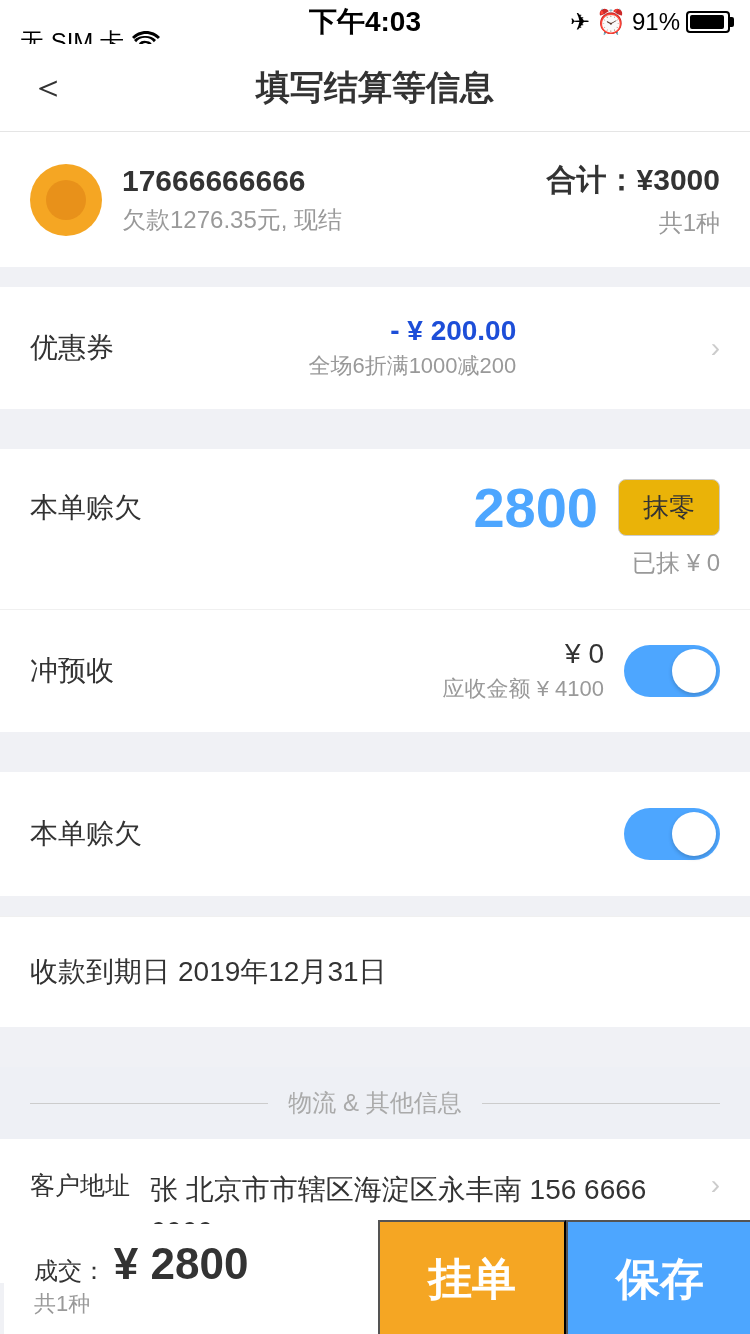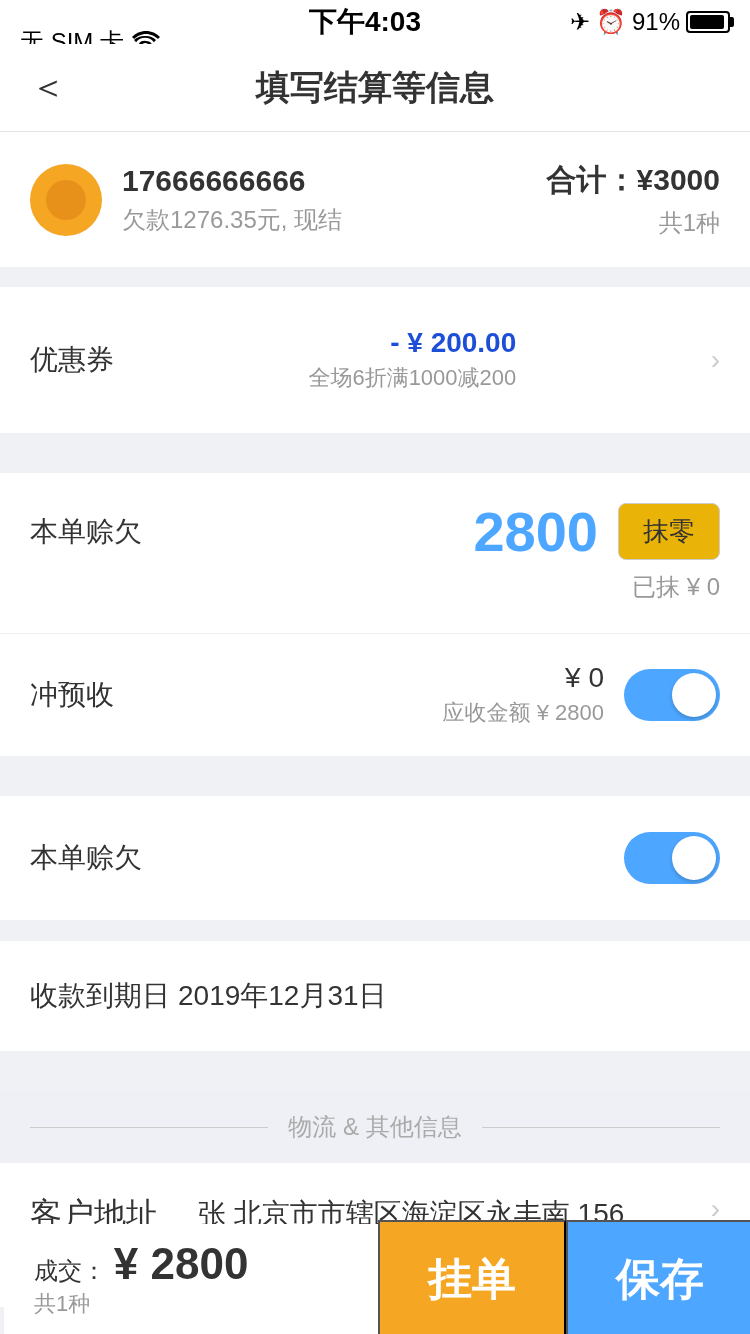--- a/index.html
+++ b/index.html
@@ -99,21 +99,21 @@
     .customer-sub { font-size: 24px; color: #999; margin-top: 6px; }
     .customer-total { text-align: right; }
     .total-amount { font-size: 30px; font-weight: 600; color: #333; }
     .total-sub { font-size: 24px; color: #999; margin-top: 6px; }
     .row-label { font-size: 28px; color: #333; }
     .chevron-right { color: #ccc; font-size: 28px; }
 
     
     .coupon-row {
       background: #fff;
-      padding: 40px 30px;
+      padding: 28px 30px;
       display: flex;
       align-items: center;
       justify-content: space-between;
     }
     .coupon-right { text-align: right; }
     .coupon-amount { font-size: 28px; color: #1d4ed8; font-weight: 700; }
     .coupon-desc { font-size: 22px; color: #999; margin-top: 4px; }
 
     
     .section-divider {
@@ -223,21 +223,21 @@
 
     
     .address-row {
       background: #fff;
       padding: 30px 30px;
       display: flex;
       align-items: flex-start;
       justify-content: space-between;
       gap: 20px;
     }
-    .address-label { font-size: 32px; color: #333; white-space: nowrap; margin-right: 20px; flex-shrink: 0; }
+    .address-label { font-size: 25px; color: #333; white-space: nowrap; flex-shrink: 0; }
     .address-value { font-size: 28px; color: #333; flex: 1; line-height: 1.5; }
 
     
     .bottom-bar {
       position: fixed;
       bottom: 0;
       left: 4px;
       width: 750px;
       height: 110px;
       background: #fff;
@@ -337,21 +337,21 @@
     <div style="text-align:right;">
       <span class="deal-sub">已抹  ¥ 0</span>
     </div>
   </div>
 
   <div class="prereceive-section section-white">
     <span class="simple-label">冲预收</span>
     <div class="toggle-right">
       <div class="prereceive-right">
         <div class="prereceive-amount">¥ 0</div>
-        <div class="prereceive-sub">应收金额 ¥ 2800</div>
+        <div class="prereceive-sub">应收金额 ¥ 4100</div>
       </div>
       <div class="toggle on">
         <div class="toggle-knob"></div>
       </div>
     </div>
   </div>
 
   <div class="section-divider"></div>
 
   <div class="simple-row section-white">

